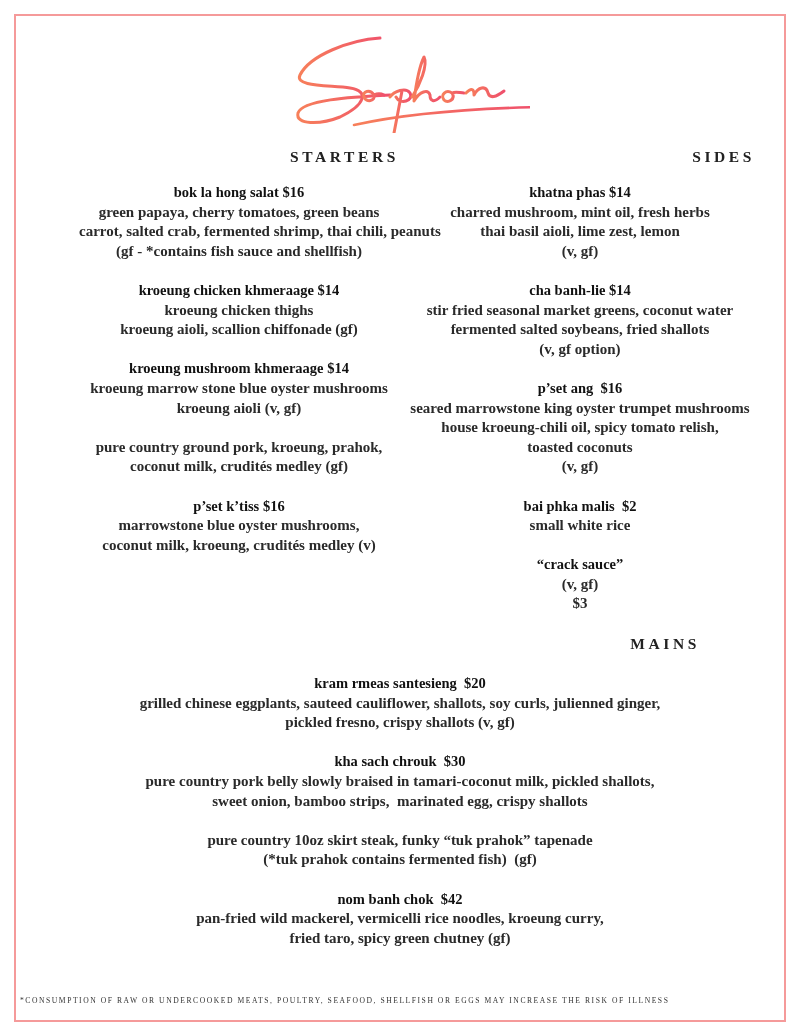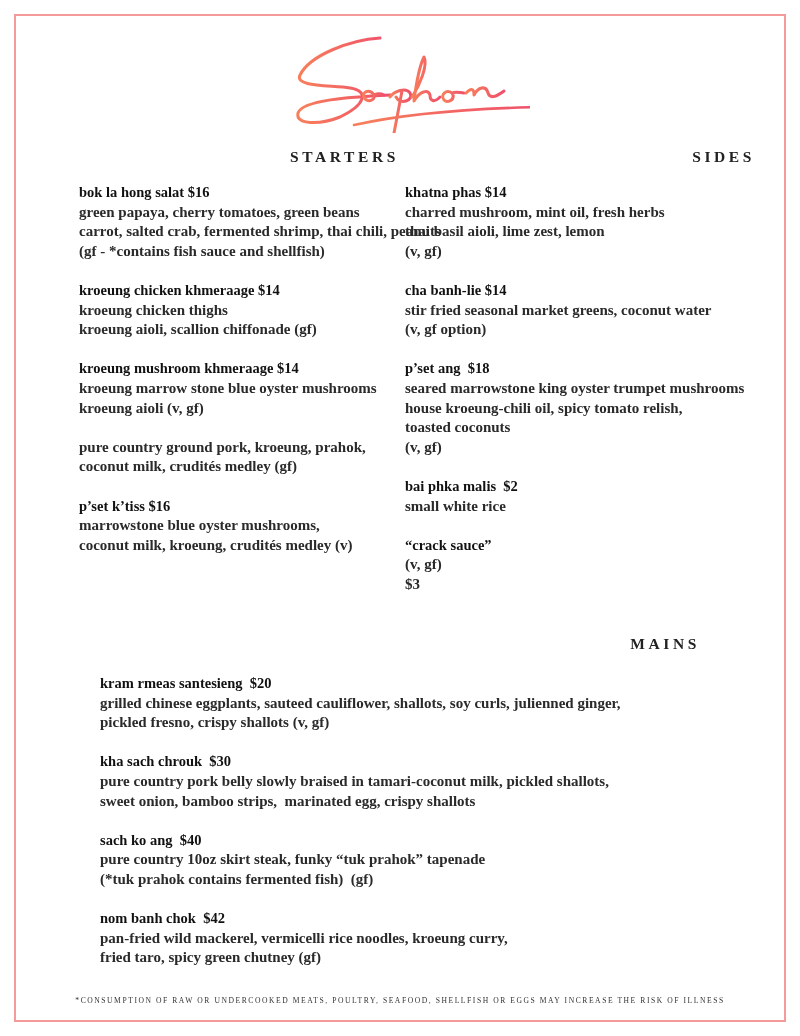--- a/index.html
+++ b/index.html
@@ -14,37 +14,37 @@
     .logo {
       position: absolute; left: 270px; top: 25px; width: 260px; height: 108px;
     }
 
     .section-title {
       position: absolute; font-weight: bold; font-size: 15.5px; letter-spacing: 3.6px;
       text-align: right; color: #222;
     }
 
     .column {
-      position: absolute; text-align: left; font-size: 15px; line-height: 19.6px;
+      position: absolute; text-align: center; font-size: 15px; line-height: 19.6px;
     }
     .item { margin-bottom: 19.6px; }
     .item:last-child { margin-bottom: 0; }
     .item-title { font-weight: bold; font-size: 14.5px; color: #111; white-space: pre; }
     .item-line { color: #2a2a2a; white-space: pre; font-weight: bold; }
 
     #col-starters { left: 79px; width: 320px; top: 183px; }
     #col-sides { left: 405px; width: 350px; top: 183px; }
     #col-mains { left: 100px; width: 600px; top: 674px; }
 
     #title-starters { left: 79px; width: 320px; top: 148px; }
     #title-sides { left: 405px; width: 350px; top: 148px; }
     #title-mains { left: 100px; width: 600px; top: 635px; }
 
     .disclaimer {
-      position: absolute; left: 20px; width: 760px; top: 996px; text-align: center;
+      position: absolute; left: 20px; width: 760px; top: 996px; 
       font-size: 7.6px; letter-spacing: 1.55px; color: #333; white-space: nowrap;
     }
   </style>
 </head>
 <body>
 
 <div class="frame"></div>
 
 <div class="logo">
   <svg width="260" height="108" viewBox="0 0 260 108">
@@ -107,24 +107,25 @@
 <div class="column" id="col-sides">
     <div class="item">
       <div class="item-title">khatna phas $14</div>
       <div class="item-line">charred mushroom, mint oil, fresh herbs</div>
       <div class="item-line">thai basil aioli, lime zest, lemon</div>
       <div class="item-line">(v, gf)</div>
     </div>
     <div class="item">
       <div class="item-title">cha banh-lie $14</div>
       <div class="item-line">stir fried seasonal market greens, coconut water</div>
+      <div class="item-line">fermented salted soybeans, fried shallots</div>
       <div class="item-line">(v, gf option)</div>
     </div>
     <div class="item">
-      <div class="item-title">p’set ang  $18</div>
+      <div class="item-title">p’set ang  $16</div>
       <div class="item-line">seared marrowstone king oyster trumpet mushrooms</div>
       <div class="item-line">house kroeung-chili oil, spicy tomato relish,</div>
       <div class="item-line">toasted coconuts</div>
       <div class="item-line">(v, gf)</div>
     </div>
     <div class="item">
       <div class="item-title">bai phka malis  $2</div>
       <div class="item-line">small white rice</div>
     </div>
     <div class="item">
@@ -138,21 +139,20 @@
       <div class="item-title">kram rmeas santesieng  $20</div>
       <div class="item-line">grilled chinese eggplants, sauteed cauliflower, shallots, soy curls, julienned ginger,</div>
       <div class="item-line">pickled fresno, crispy shallots (v, gf)</div>
     </div>
     <div class="item">
       <div class="item-title">kha sach chrouk  $30</div>
       <div class="item-line">pure country pork belly slowly braised in tamari-coconut milk, pickled shallots,</div>
       <div class="item-line">sweet onion, bamboo strips,  marinated egg, crispy shallots</div>
     </div>
     <div class="item">
-      <div class="item-title">sach ko ang  $40</div>
       <div class="item-line">pure country 10oz skirt steak, funky “tuk prahok” tapenade</div>
       <div class="item-line">(*tuk prahok contains fermented fish)  (gf)</div>
     </div>
     <div class="item">
       <div class="item-title">nom banh chok  $42</div>
       <div class="item-line">pan-fried wild mackerel, vermicelli rice noodles, kroeung curry,</div>
       <div class="item-line">fried taro, spicy green chutney (gf)</div>
     </div>
   </div>
 

